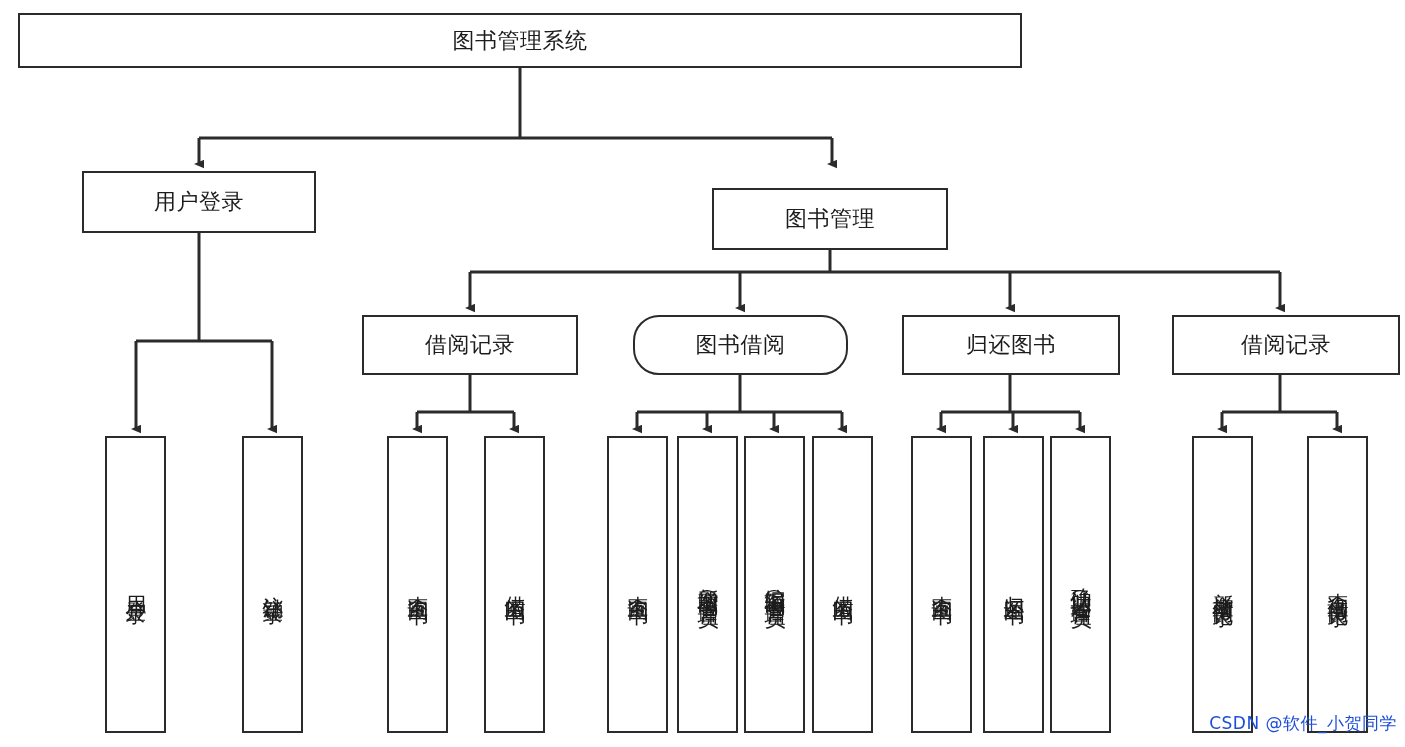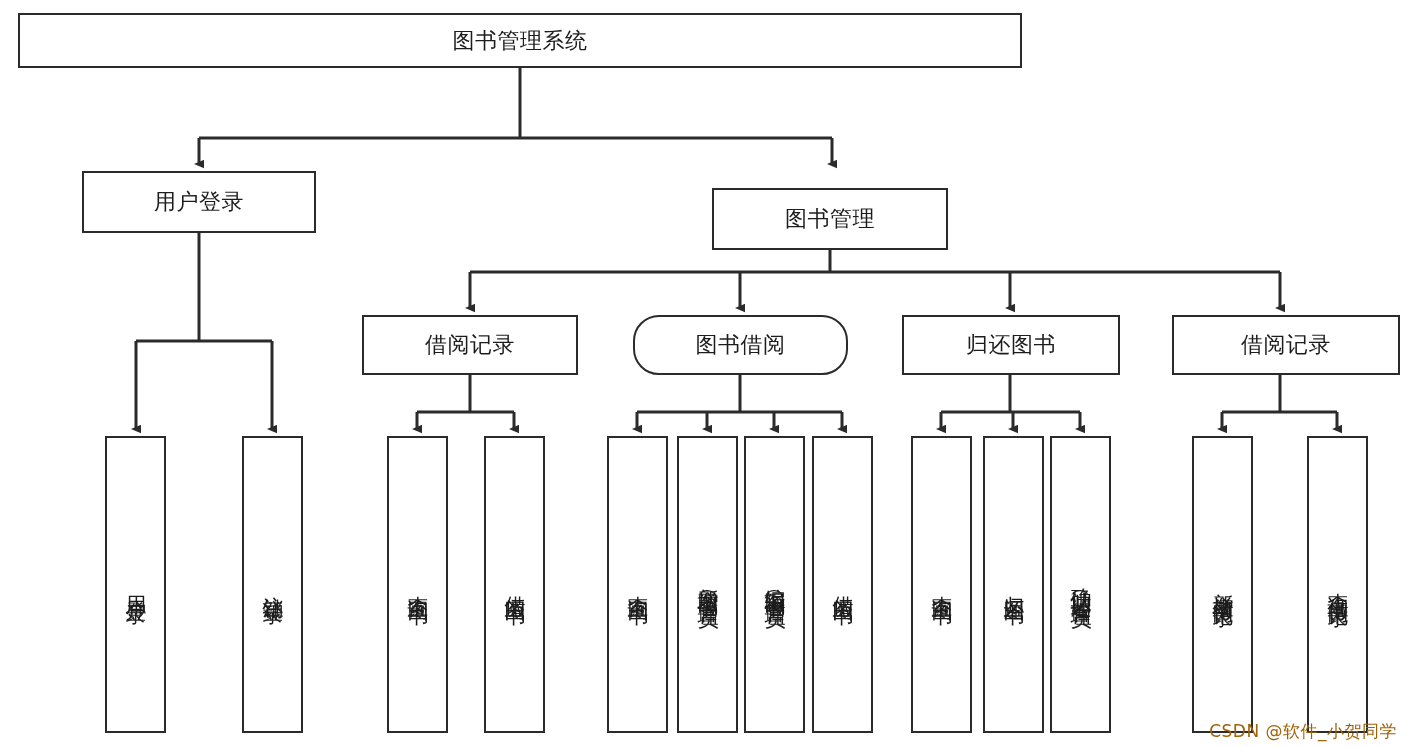--- a/index.html
+++ b/index.html
@@ -60,23 +60,23 @@
     text-orientation: upright;
     font-size: 21px;
     line-height: 1.0;
     letter-spacing: 3px;
     white-space: nowrap;
     max-height: 100%;
   }
   .watermark {
     position: absolute;
     right: 8px;
-    bottom: 4px;
+    bottom: 12px;
     font-size: 17px;
-    color: #a16207;
+    color: #1d4ed8;
     white-space: nowrap;
     letter-spacing: 0.5px;
   }
 </style>
 </head>
 <body>
 
 <div id="canvas">
 
   <svg class="wires" viewBox="0 0 1405 747" xmlns="http://www.w3.org/2000/svg">

